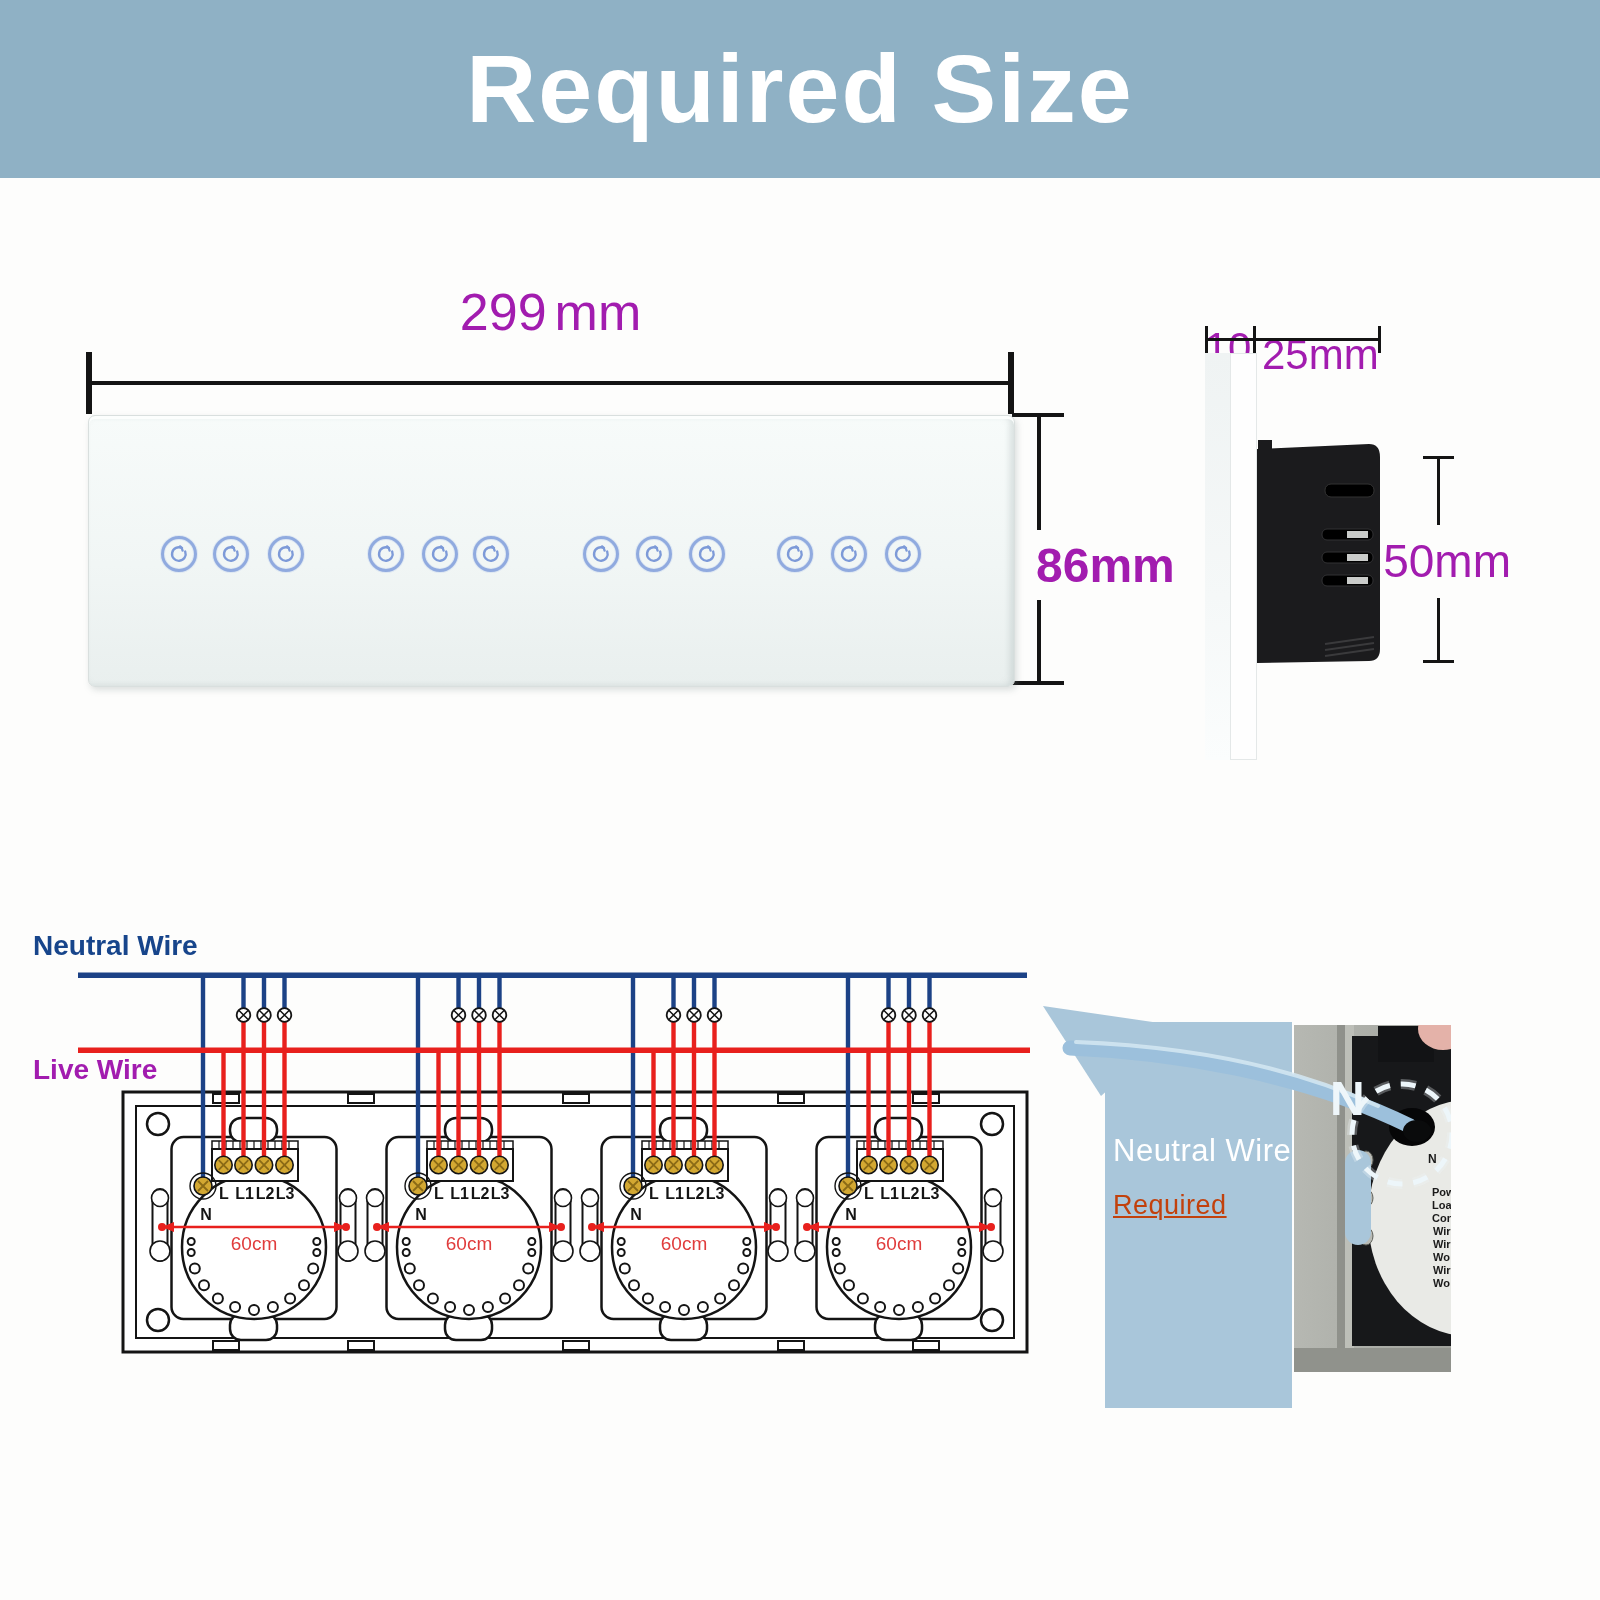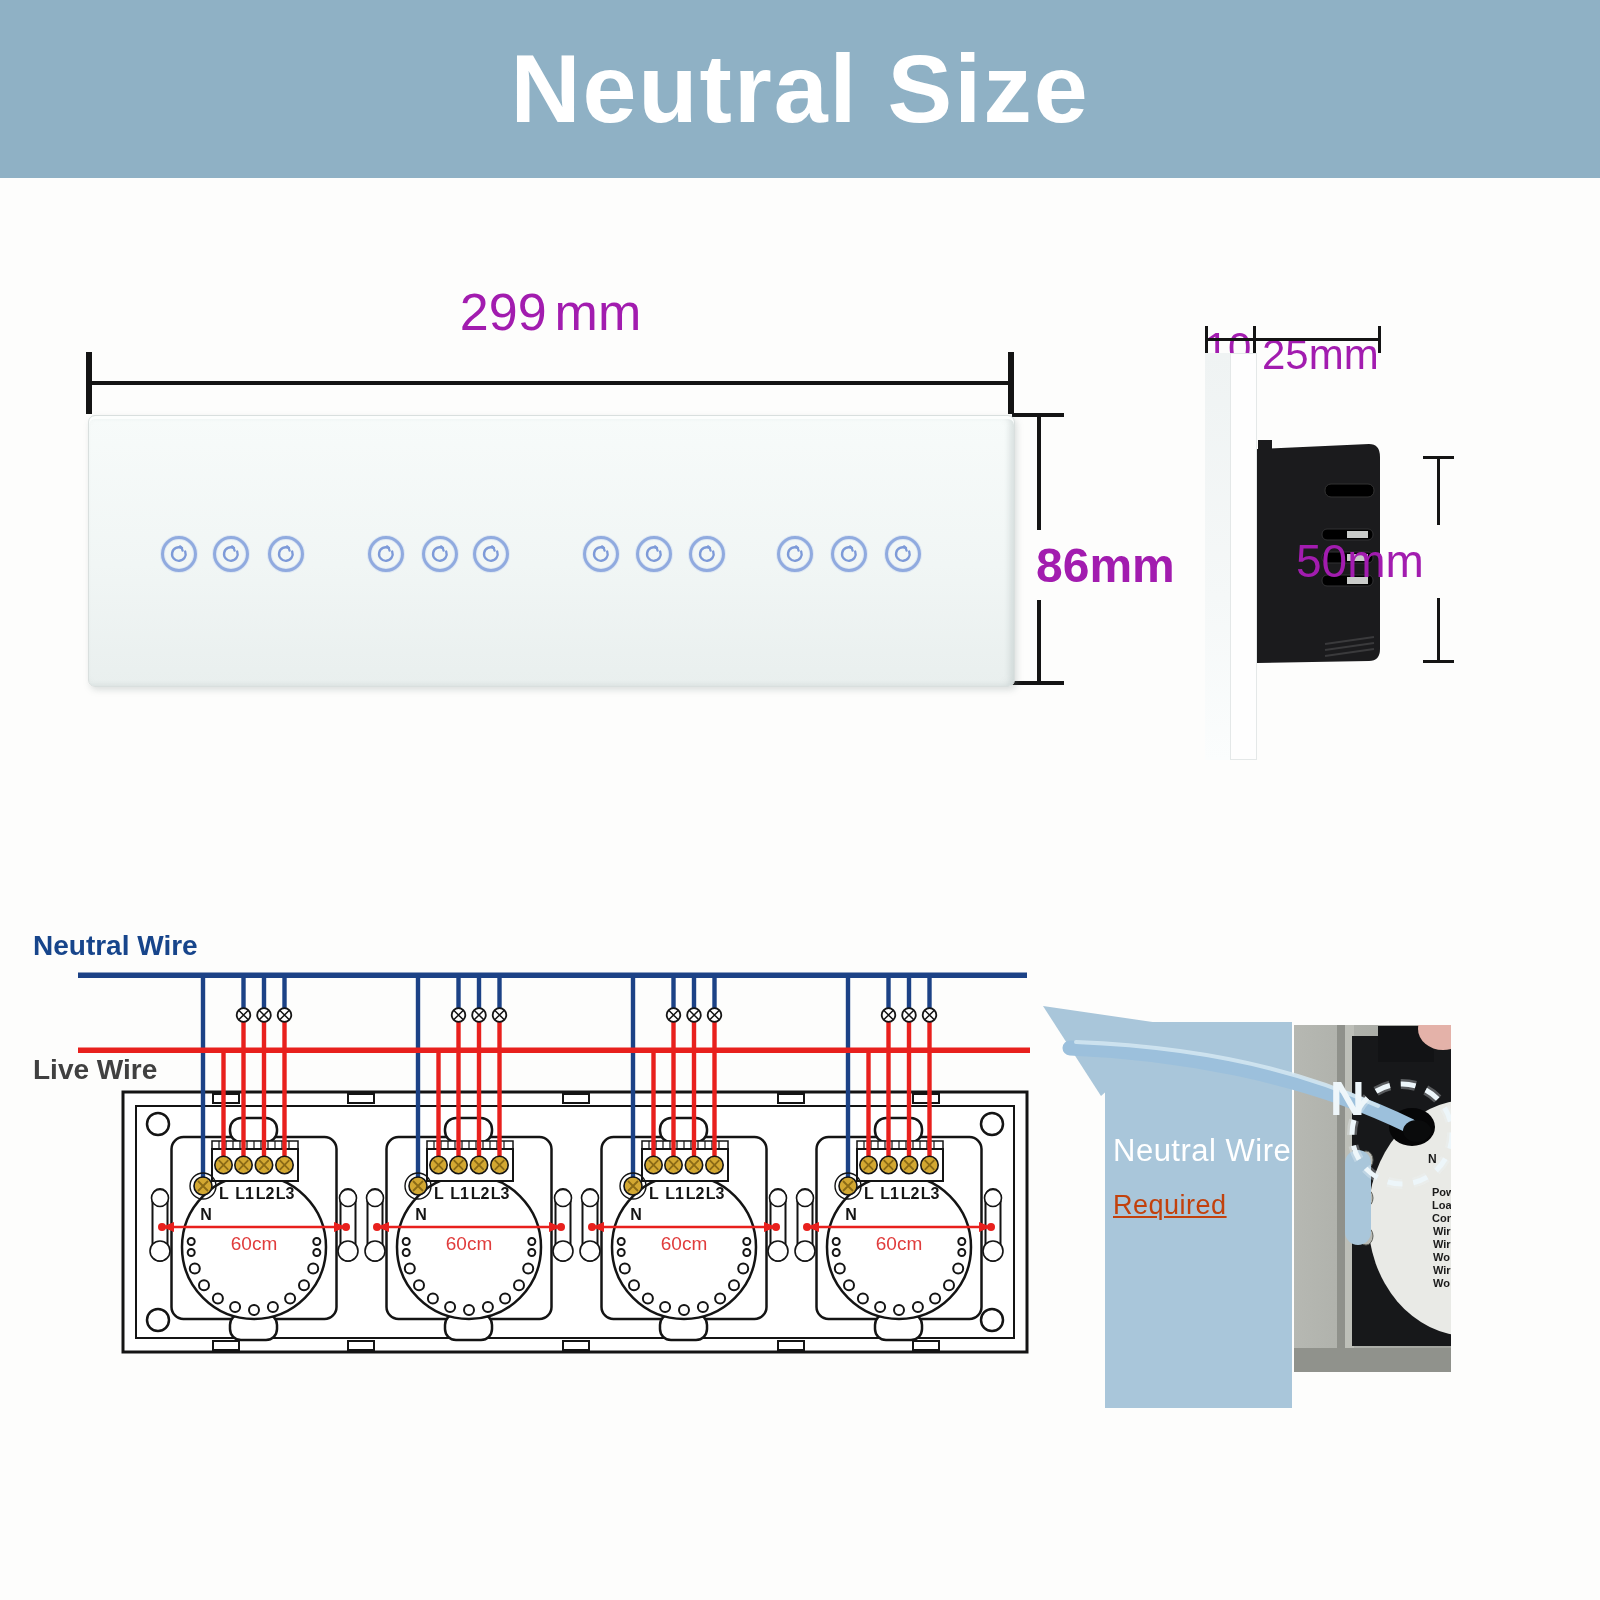--- a/index.html
+++ b/index.html
@@ -9,49 +9,49 @@
   
   .header{left:0;top:0;width:1600px;height:178px;display:flex;align-items:center;justify-content:center;}
   .header h1{margin:0;font-size:97px;font-weight:bold;color:#ffffff;letter-spacing:2px;}
   
   .dim{color:#a21caf;}
   .dim-299{left:88px;top:282px;width:925px;text-align:center;font-size:52px;}
   .dim-299 .unit{margin-left:8px;}
   .dim-86{left:1036px;top:538px;font-size:48px;font-weight:bold;}
   .dim-10{left:1190px;top:290px;width:76px;text-align:center;font-size:42px;margin-top:34px;}
   .dim-25{left:1262px;top:290px;width:112px;text-align:right;font-size:42px;margin-top:41px;}
-  .dim-50{left:1296px;top:534px;width:150px;text-align:left;font-size:46px;}
+  .dim-50{left:1361px;top:534px;width:150px;text-align:right;font-size:46px;}
   .line{background:#141414;}
   
   .panel{left:88px;top:415px;width:925px;height:270px;border-radius:7px;
          background:linear-gradient(180deg,#f7fbfa 0%,#f1f6f5 55%,#e9efee 100%);
          border:1px solid #d9dfde;
          box-shadow:inset 0 3px 0 #fcfefd, inset -4px 0 6px rgba(160,175,175,.35), 2px 3px 6px rgba(120,135,135,.25);}
   
   .side-glass-a{left:1205px;top:353px;width:25px;height:407px;
       background:linear-gradient(180deg,#eff3f3 0%,#f5f8f8 60%,#fbfdfd 100%);}
   .side-glass-b{left:1230px;top:353px;width:27px;height:407px;background:#fefefe;
       border:1px solid #e4e8e8;box-sizing:border-box;}
   
   .lbl-neutral{left:33px;top:930px;font-size:28px;font-weight:bold;color:#17458b;}
-  .lbl-live{left:33px;top:1054px;font-size:28px;font-weight:bold;color:#404040;}
+  .lbl-live{left:33px;top:1054px;font-size:28px;font-weight:bold;color:#a21caf;}
   
   .inset-panel{left:1105px;top:1022px;width:187px;height:386px;background:#a9c6da;}
   .inset-t1{left:1113px;top:1133px;font-size:31px;color:#ffffff;letter-spacing:.5px;}
   .inset-t2{left:1113px;top:1190px;font-size:27px;color:#c2410c;letter-spacing:.5px;text-decoration:underline;}
   svg{position:absolute;overflow:visible;}
   text{font-family:"Liberation Sans",sans-serif;}
 </style>
 </head>
 <body>
 
 <div class="stage">
 
   <div class="abs header" style="background:#8fb1c5;">
-    <h1>Neutral Size</h1>
+    <h1>Required Size</h1>
   </div>
 
   <div class="abs dim dim-299">
     <span>299</span><span class="unit">mm</span>
   </div>
   <div class="abs line" style="left:90px;top:381px;width:921px;height:4px;"></div>
   <div class="abs line" style="left:86px;top:352px;width:6px;height:62px;"></div>
   <div class="abs line" style="left:1008px;top:352px;width:6px;height:62px;"></div>
 
   <div class="abs dim dim-86">86mm</div>

